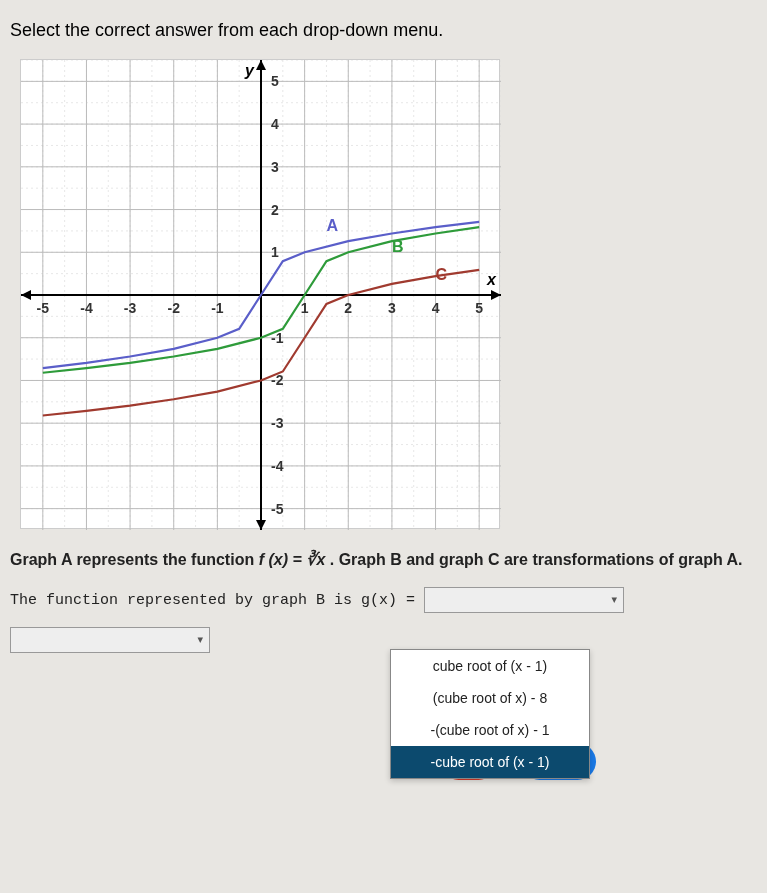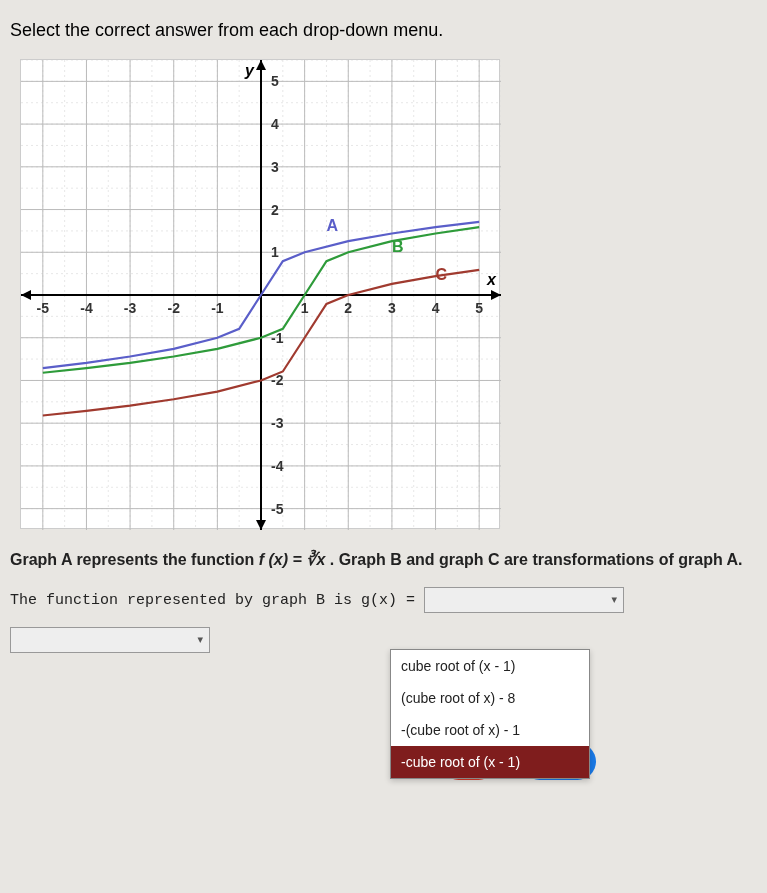--- a/index.html
+++ b/index.html
@@ -56,29 +56,30 @@
   }
   .dd-open {
     position: absolute;
     left: 380px;
     top: 22px;
     width: 200px;
     background: #fff;
     border: 1px solid #888;
     z-index: 5;
     box-shadow: 0 2px 6px rgba(0,0,0,0.2);
+    text-align: center;
   }
   .dd-opt {
     padding: 8px 10px;
     font-size: 14px;
     color: #222;
     cursor: pointer;
   }
   .dd-opt.sel {
-    background: #7f1d1d;
+    background: #0c4a6e;
     color: #fff;
   }
   .btnrow {
     margin-top: 90px;
     padding-left: 430px;
   }
   .btn {
     display: inline-block;
     padding: 10px 22px;
     border-radius: 22px;

